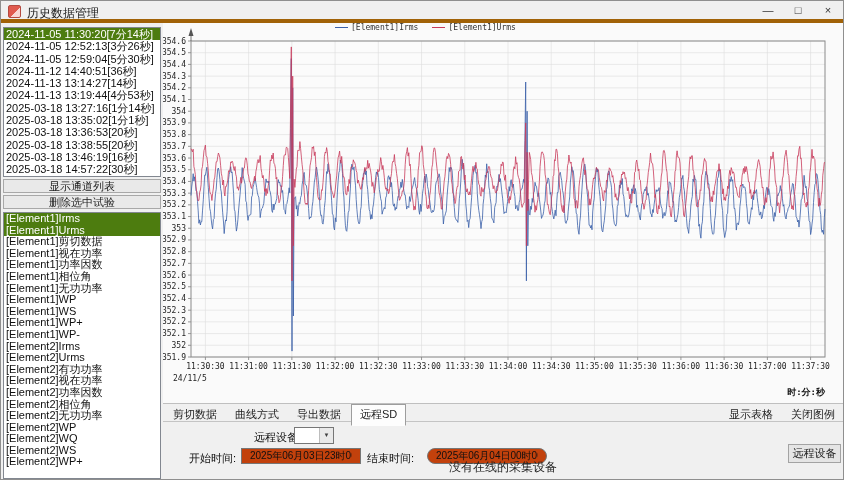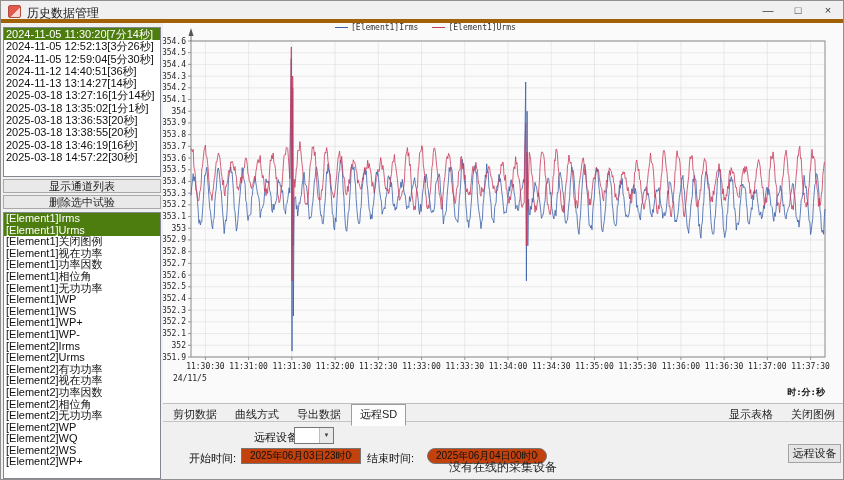--- a/index.html
+++ b/index.html
@@ -68,33 +68,34 @@
     </div>
   </div>
 
   <div class="sidebar">
     <div class="exp-list" id="exp-list">
         <div class="list-item sel">2024-11-05 11:30:20[7分14秒]</div>
         <div class="list-item">2024-11-05 12:52:13[3分26秒]</div>
         <div class="list-item">2024-11-05 12:59:04[5分30秒]</div>
         <div class="list-item">2024-11-12 14:40:51[36秒]</div>
         <div class="list-item">2024-11-13 13:14:27[14秒]</div>
+        <div class="list-item">2024-11-13 13:19:44[4分53秒]</div>
         <div class="list-item">2025-03-18 13:27:16[1分14秒]</div>
         <div class="list-item">2025-03-18 13:35:02[1分1秒]</div>
         <div class="list-item">2025-03-18 13:36:53[20秒]</div>
         <div class="list-item">2025-03-18 13:38:55[20秒]</div>
         <div class="list-item">2025-03-18 13:46:19[16秒]</div>
         <div class="list-item">2025-03-18 14:57:22[30秒]</div>
       </div>
     <button class="side-btn b1">显示通道列表</button>
     <button class="side-btn b2">删除选中试验</button>
     <div class="chan-list" id="chan-list">
         <div class="list-item sel">[Element1]Irms</div>
         <div class="list-item sel">[Element1]Urms</div>
-        <div class="list-item">[Element1]关闭图例</div>
+        <div class="list-item">[Element1]剪切数据</div>
         <div class="list-item">[Element1]视在功率</div>
         <div class="list-item">[Element1]功率因数</div>
         <div class="list-item">[Element1]相位角</div>
         <div class="list-item">[Element1]无功功率</div>
         <div class="list-item">[Element1]WP</div>
         <div class="list-item">[Element1]WS</div>
         <div class="list-item">[Element1]WP+</div>
         <div class="list-item">[Element1]WP-</div>
         <div class="list-item">[Element2]Irms</div>
         <div class="list-item">[Element2]Urms</div>

